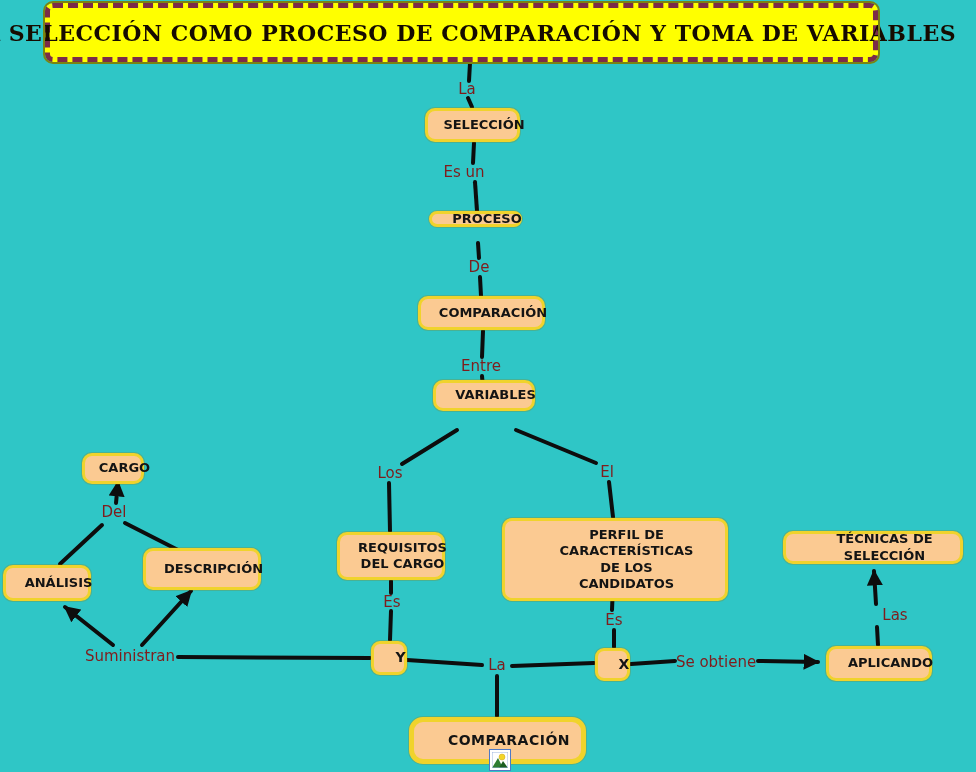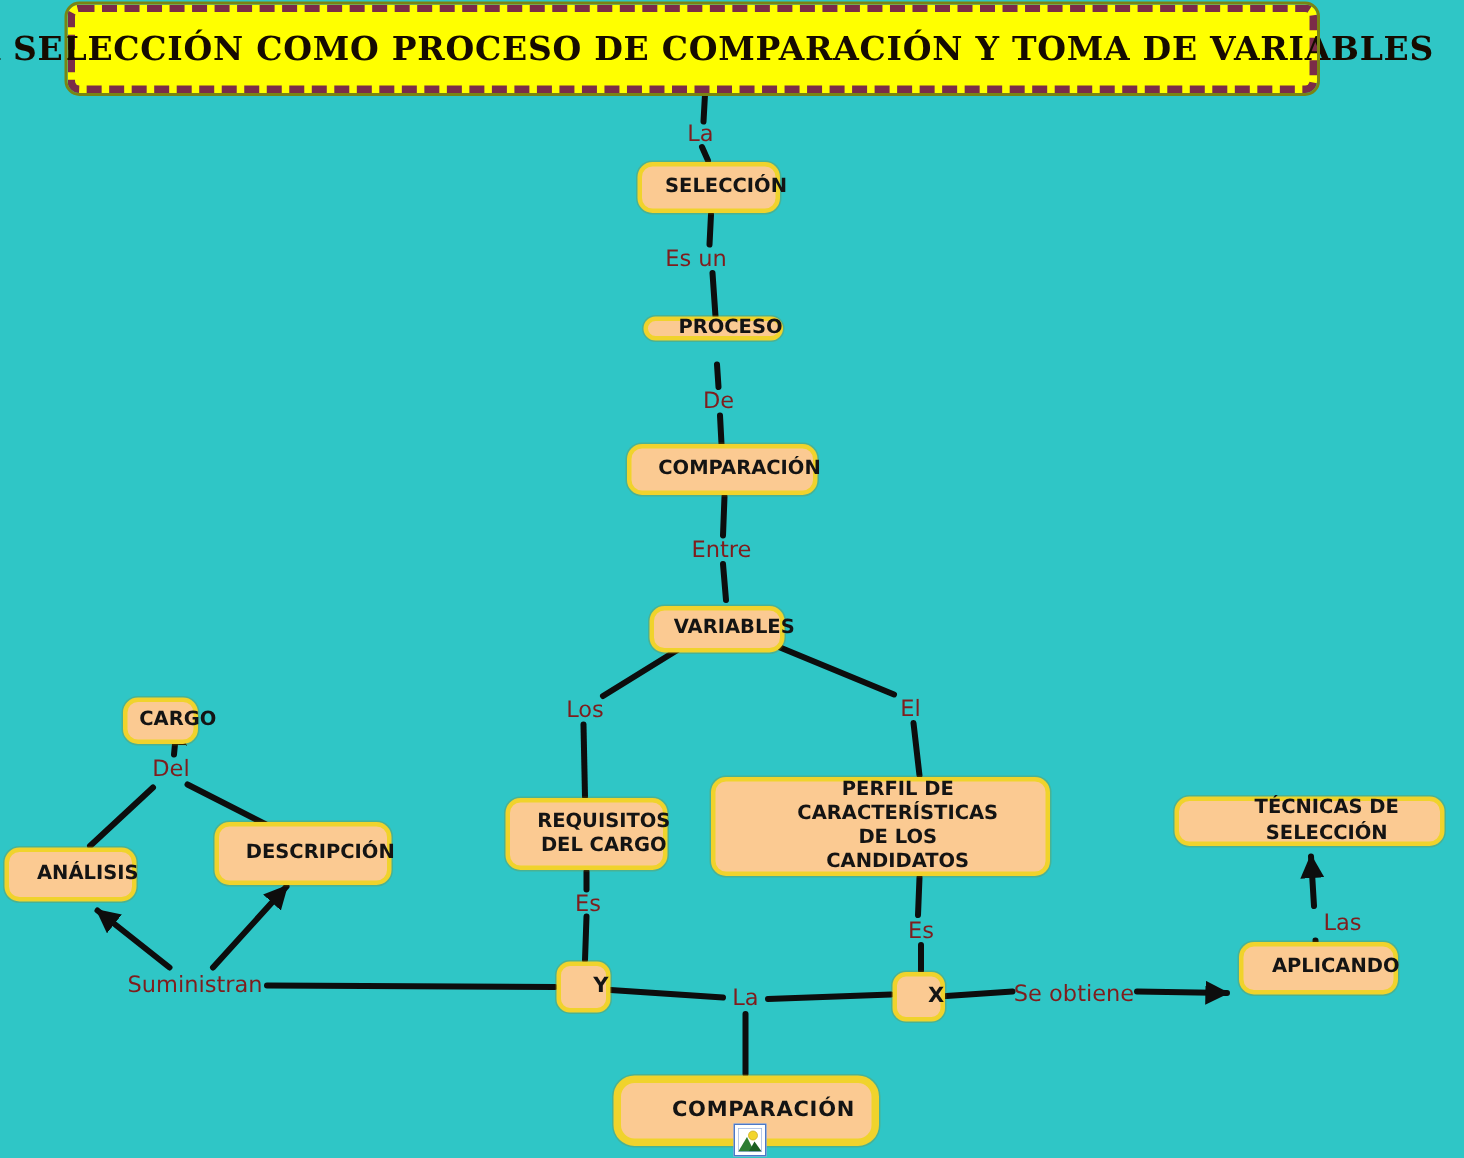--- a/index.html
+++ b/index.html
@@ -151,60 +151,60 @@
   </div>
 
   <div class="node" style="left:429px;top:211px;width:93px;height:16px">
     <span>PROCESO</span>
   </div>
 
   <div class="node" style="left:418px;top:296px;width:127px;height:34px">
     <span>COMPARACIÓN</span>
   </div>
 
-  <div class="node" style="left:433px;top:404px;width:90px;height:31px">
+  <div class="node" style="left:433px;top:380px;width:102px;height:31px">
     <span>VARIABLES</span>
   </div>
 
-  <div class="node" style="left:82px;top:465px;width:50px;height:31px">
+  <div class="node" style="left:82px;top:453px;width:62px;height:31px">
     <span>CARGO</span>
   </div>
 
   <div class="node" style="left:143px;top:548px;width:118px;height:42px">
     <span>DESCRIPCIÓN</span>
   </div>
 
   <div class="node" style="left:337px;top:532px;width:108px;height:48px">
     <span>REQUISITOS
 DEL CARGO</span>
   </div>
 
   <div class="node" style="left:3px;top:565px;width:88px;height:36px">
     <span>ANÁLISIS</span>
   </div>
 
-  <div class="node" style="left:474px;top:518px;width:226px;height:66px">
+  <div class="node" style="left:502px;top:518px;width:226px;height:83px">
     <span>PERFIL DE CARACTERÍSTICAS
 DE LOS
 CANDIDATOS</span>
   </div>
 
   <div class="node" style="left:783px;top:531px;width:180px;height:33px">
     <span>TÉCNICAS DE SELECCIÓN</span>
   </div>
 
   <div class="node small" style="left:371px;top:641px;width:36px;height:34px">
     <span>Y</span>
   </div>
 
   <div class="node small" style="left:595px;top:648px;width:35px;height:33px">
     <span>X</span>
   </div>
 
-  <div class="node" style="left:826px;top:628px;width:106px;height:35px">
+  <div class="node" style="left:826px;top:646px;width:106px;height:35px">
     <span>APLICANDO</span>
   </div>
 
   <div class="node big" style="left:409px;top:717px;width:177px;height:47px">
     <span>COMPARACIÓN</span>
   </div>
 
   <div class="link-label" style="left:467px;top:89px">La</div>
   <div class="link-label" style="left:464px;top:172px">Es un</div>
   <div class="link-label" style="left:479px;top:267px">De</div>

